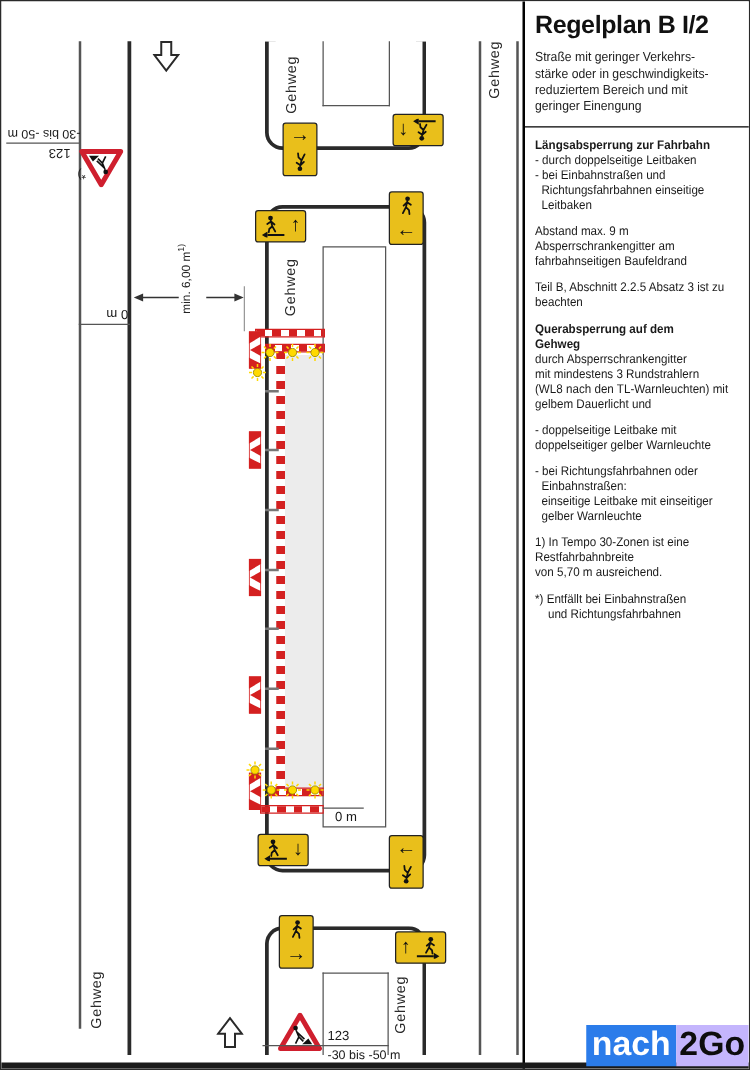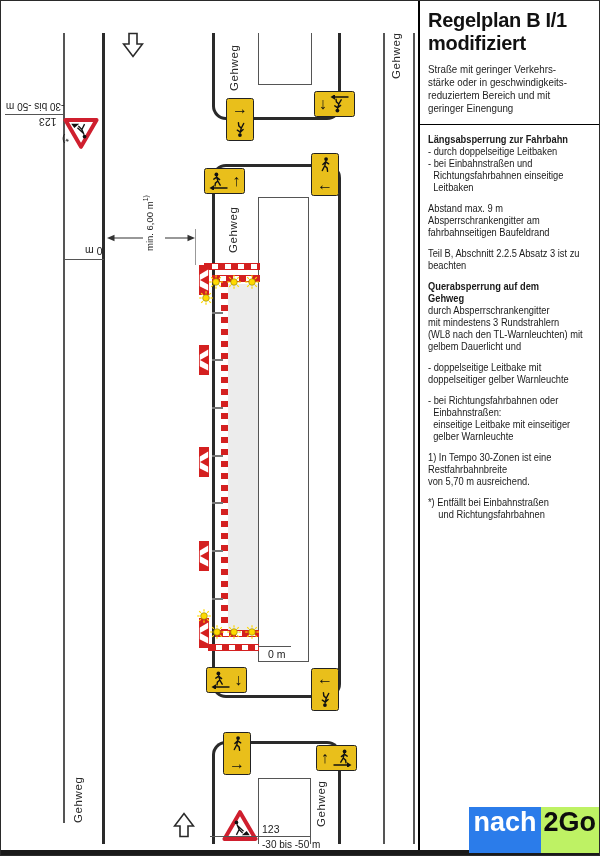--- a/index.html
+++ b/index.html
@@ -45,21 +45,21 @@
   .pnl-narrow{transform:scaleX(.93);transform-origin:0 0;width:107%;}
   #subtitle{font-size:10.5px;line-height:1.24;color:#222;}
   #panel hr{border:none;border-top:1.4px solid #000;margin:9px -8px 9px -8px;}
   .sec{margin:0 0 9px 0;font-size:10px;line-height:1.2;color:#1a1a1a;}
   .sec .ln{white-space:pre-wrap;}
   .sec .b{font-weight:bold;}
   
   #logo{position:absolute;right:2px;bottom:4px;display:flex;align-items:stretch;z-index:9;
         font-weight:bold;font-size:27px;line-height:31px;}
   #logo .p1{color:#fff;padding:0 5px 1px 4px;}
-  #logo .p2{color:#0d0d0d;background:#bef264;padding:0 3px 15px 2px;}
+  #logo .p2{color:#0d0d0d;background:#c4b5fd;padding:0 3px 2px 2px;}
   #bottom-band{position:absolute;left:0;bottom:0;width:600px;height:5px;background:#1a1a1a;z-index:2;}
   sup{font-size:7px;}
 </style>
 </head>
 <body>
 
 <div id="stage">
 
   <div class="vline" style="left:62px;top:32px;width:1.5px;height:790px;"></div>
   <div class="vline thick" style="left:101px;top:32px;width:3px;height:811px;"></div>
@@ -329,21 +329,21 @@
         <circle cx="16" cy="14" r="2.1" fill="#111"></circle>
         <path d="M16.5 16 L19 22 M19 22 L16 28 M19 22 L23 26 M17 17.5 L24 24" stroke="#111" stroke-width="1.5" fill="none"></path>
         <polygon points="22,28.5 31,28.5 27.5,23.5" fill="#111"></polygon>
       </svg>
   </div>
   <span class="abs smalltxt" style="left:261px;top:822px;">123</span>
   <div class="thinline" style="left:209px;top:835px;width:101px;"></div>
   <span class="abs smalltxt" style="left:261px;top:838px;font-size:10px;">-30 bis -50 m</span>
 
   <div id="panel">
-    <h1><span>Regelplan B I/1</span><br><span>modifiziert</span></h1>
+    <h1><span>Regelplan B I/2</span><br></h1>
     <div id="subtitle" class="pnl-narrow">
       <div class="ln">Straße mit geringer Verkehrs-</div>
       <div class="ln">stärke oder in geschwindigkeits-</div>
       <div class="ln">reduziertem Bereich und mit</div>
       <div class="ln">geringer Einengung</div>
     </div>
     <hr>
     <div class="pnl-narrow">
       <div class="sec">
         <div class="b ln">Längsabsperrung zur Fahrbahn</div>

